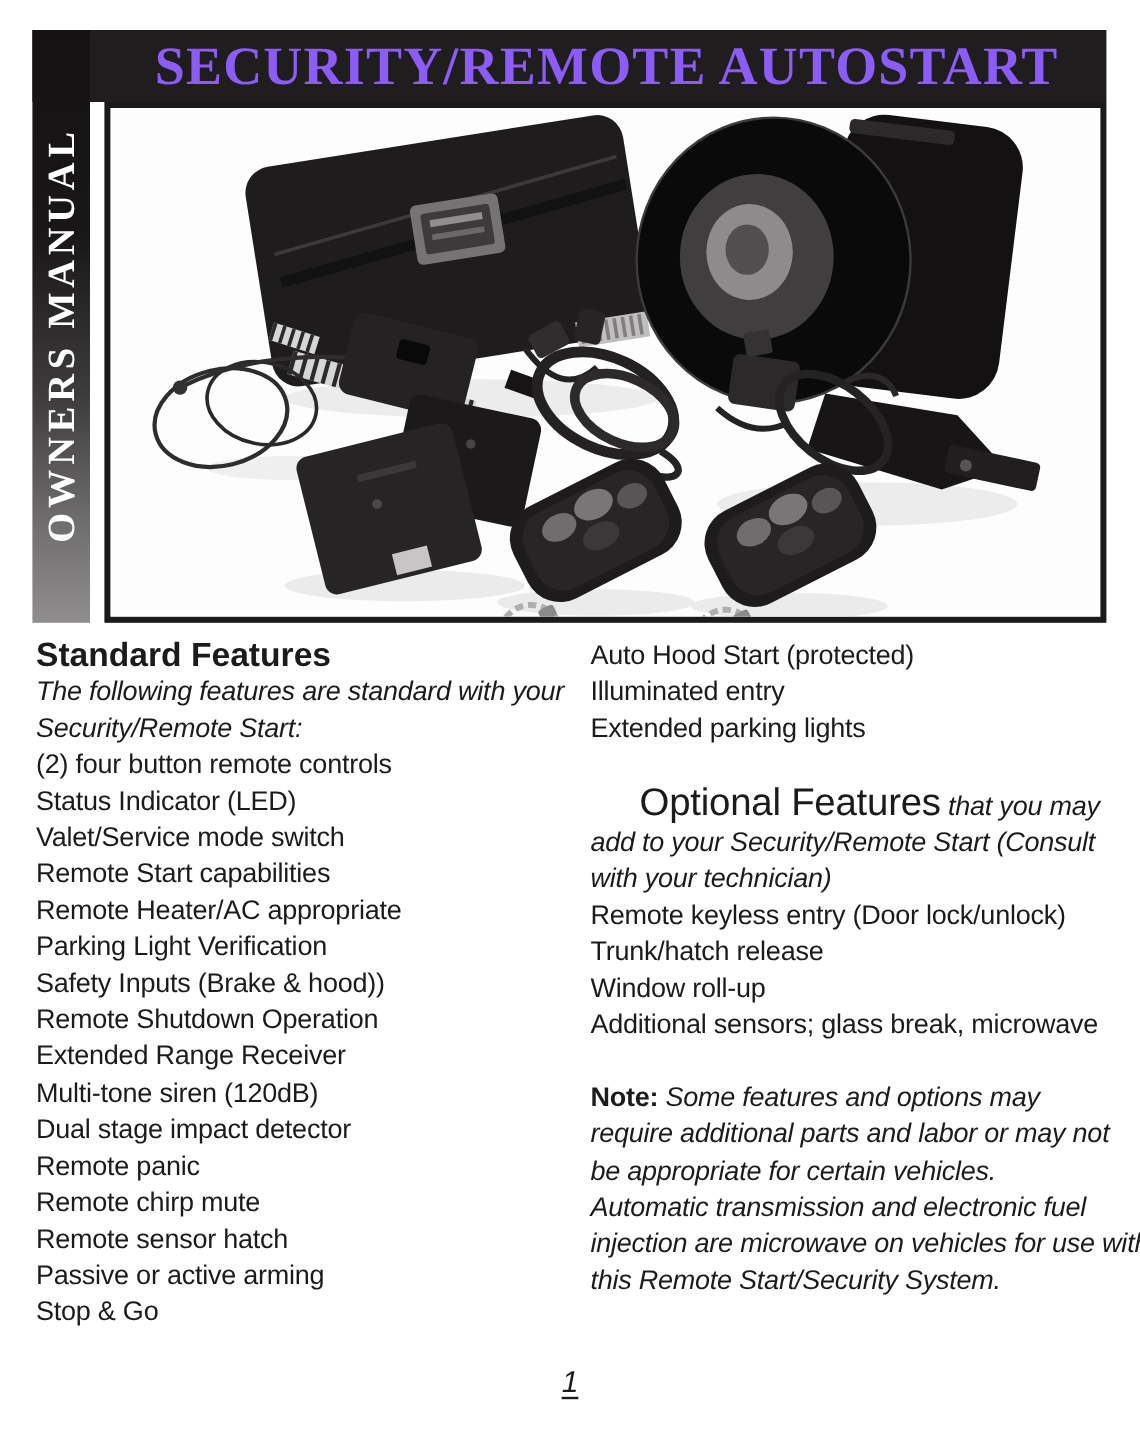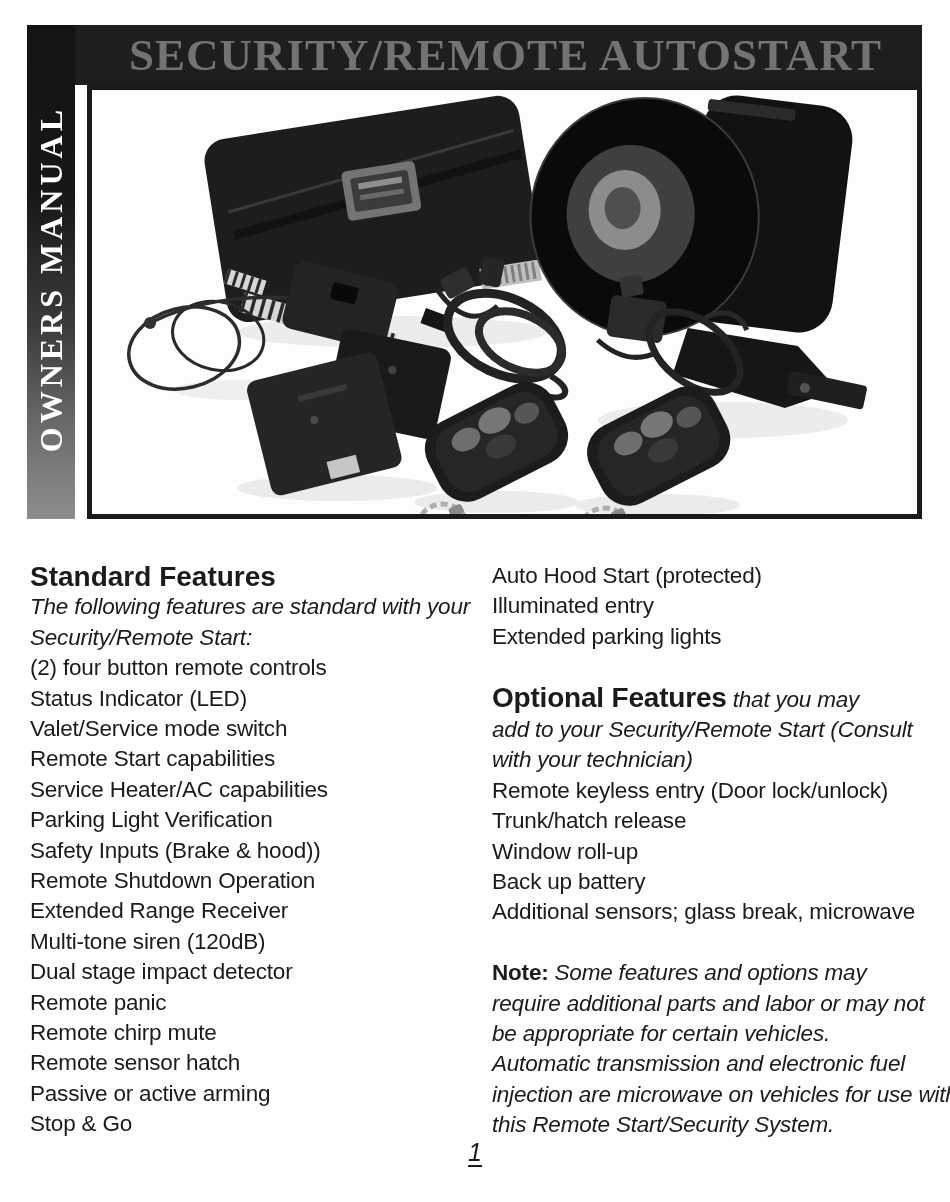--- a/index.html
+++ b/index.html
@@ -18,21 +18,21 @@
 
   .header-bar {
     position:absolute; left:0; top:0; right:0; height:60px;
     background:#201d1e;
     display:flex; align-items:center; justify-content:center;
     padding-left:62px;
   }
   .header-title {
     font-family:"Liberation Serif", serif;
     font-weight:700; font-size:45px; letter-spacing:1px;
-    color:#737373; white-space:nowrap;
+    color:#8b5cf6; white-space:nowrap;
   }
 
   .sidebar {
     position:absolute; left:0; top:0; width:48px; height:494px;
     background:linear-gradient(180deg,#141213 0%,#191617 34%,#3e3c3c 62%,#6d6b6b 82%,#8f8d8d 100%);
     display:flex; align-items:center; justify-content:center;
   }
   .sidebar-text {
     writing-mode:vertical-rl; transform:rotate(180deg);
     font-family:"Liberation Serif", serif; font-weight:700;
@@ -41,34 +41,33 @@
   }
 
   .photo-frame {
     position:absolute; left:60px; top:60px; right:0; bottom:0;
     border:5px solid #1b1919; background:#fdfdfd;
   }
   .photo-frame svg { display:block; width:100%; height:100%; }
 
   
   .columns {
-    position:absolute; left:30px; top:561px; width:900px;
+    position:absolute; left:30px; top:531px; width:900px;
     display:flex;
-    align-items:center;
   }
   .col-left  { width:462px; flex:none; }
   .col-right { flex:1; min-width:0; }
 
   .line {
     line-height:30.4px; font-size:22.5px; letter-spacing:-0.2px;
     white-space:nowrap;
   }
   .spacer { height:30.4px; }
   .heading { font-weight:700; font-size:28px; letter-spacing:0; }
-  .h-inline { font-weight:700; font-size:28px; }
+  .h-inline { font-weight:400; font-size:32px;margin-left:41px; }
   .italic { font-style:italic; }
   .note-label { font-weight:700; font-style:normal; }
   .u { text-underline-offset:3px; }
 
   
   .page-number {
     position:absolute; left:0; right:0; top:1138px;
     text-align:center;
     font-size:25px; font-style:italic; 
   }
@@ -198,21 +197,21 @@
   <div class="columns">
 
     <div class="col-left">
       <div class="line heading">Standard Features</div>
       <div class="line italic">The following features are standard with your</div>
       <div class="line italic">Security/Remote Start:</div>
       <div class="line">(2) four button remote controls</div>
       <div class="line">Status Indicator (LED)</div>
       <div class="line">Valet/Service mode switch</div>
       <div class="line">Remote Start capabilities</div>
-      <div class="line">Service Heater/AC capabilities</div>
+      <div class="line">Remote Heater/AC appropriate</div>
       <div class="line">Parking Light Verification</div>
       <div class="line">Safety Inputs (Brake &amp; hood))</div>
       <div class="line">Remote Shutdown Operation</div>
       <div class="line">Extended Range Receiver</div>
       <div class="line">Multi-tone siren (120dB)</div>
       <div class="line">Dual stage impact detector</div>
       <div class="line">Remote panic</div>
       <div class="line">Remote chirp mute</div>
       <div class="line">Remote sensor hatch</div>
       <div class="line">Passive or active arming</div>
@@ -223,21 +222,20 @@
       <div class="line">Auto Hood Start (protected)</div>
       <div class="line">Illuminated entry</div>
       <div class="line">Extended parking lights</div>
       <div class="spacer"></div>
       <div class="line"><span class="h-inline">Optional Features</span> <span class="italic">that you may</span></div>
       <div class="line italic">add to your Security/Remote Start (Consult</div>
       <div class="line italic">with your technician)</div>
       <div class="line">Remote keyless entry (Door lock/unlock)</div>
       <div class="line">Trunk/hatch release</div>
       <div class="line">Window roll-up</div>
-      <div class="line">Back up battery</div>
       <div class="line">Additional sensors; glass break, microwave</div>
       <div class="spacer"></div>
       <div class="line italic"><span class="note-label">Note:</span> <span>Some features and options may</span></div>
       <div class="line italic">require additional parts and labor or may not</div>
       <div class="line italic">be appropriate for certain vehicles.</div>
       <div class="line italic u">Automatic transmission and electronic fuel</div>
       <div class="line italic"><span class="u">injection</span> <span>are microwave on vehicles for use with</span></div>
       <div class="line italic">this Remote Start/Security System.</div>
     </div>
   </div>

